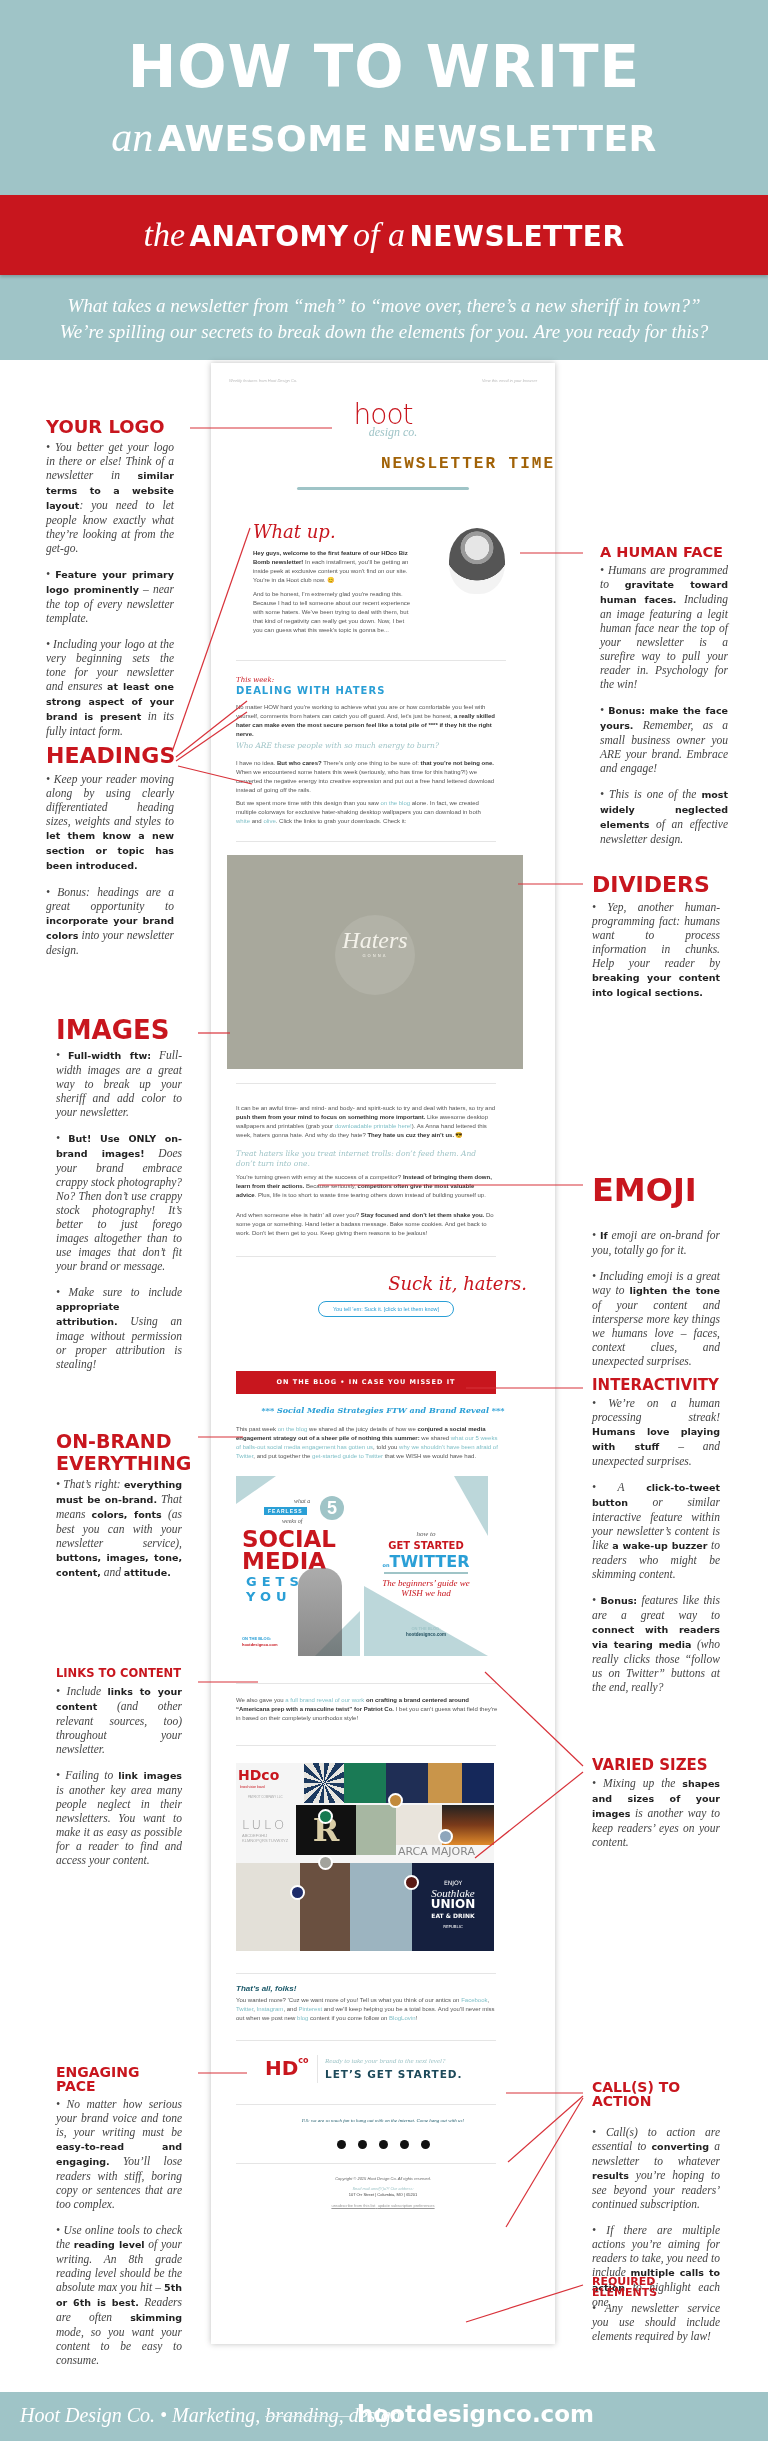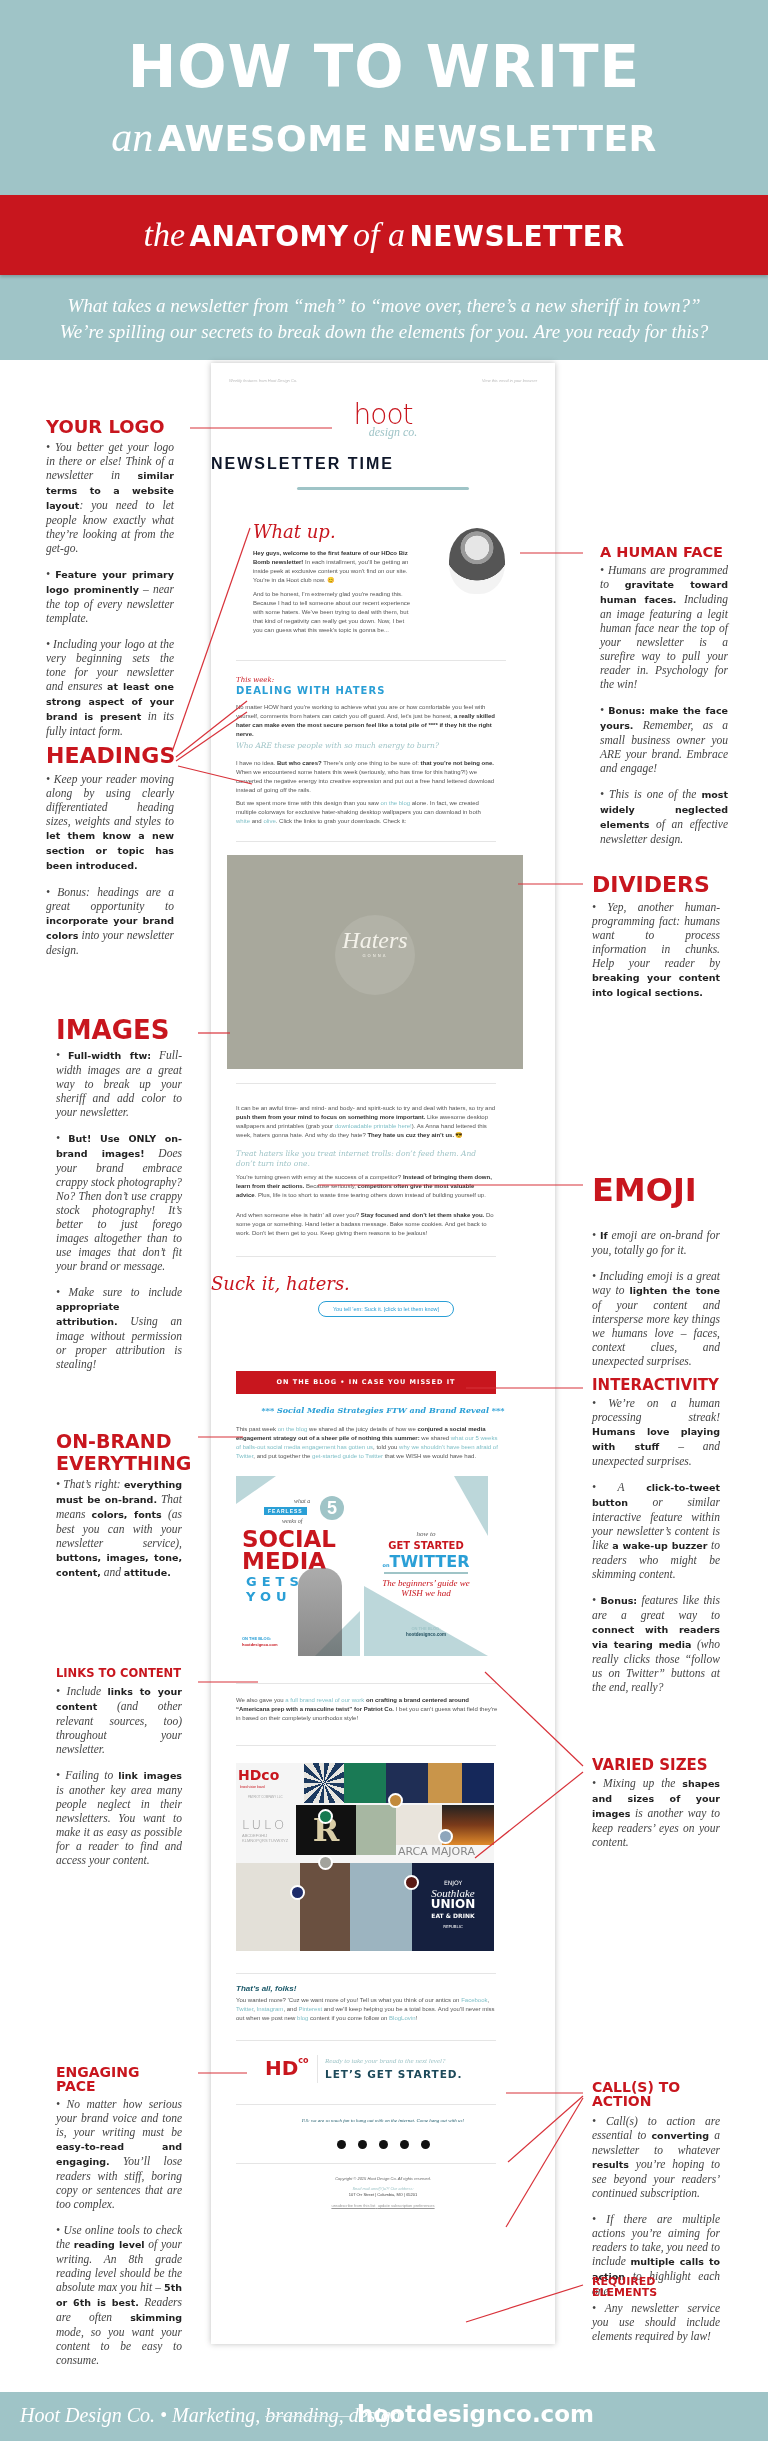--- a/index.html
+++ b/index.html
@@ -63,21 +63,21 @@
 </div>
 
 <div id="card" class="abs">
   <div class="abs nl-small" style="left:18px;top:15px">Weekly features from Hoot Design Co.</div>
   <div class="abs nl-small" style="right:18px;top:15px">View this email in your browser</div>
 
   <div class="abs" style="left:0;top:40px;width:344px;text-align:center">
     <div style="font-family:'DejaVu Sans',sans-serif;font-weight:200;font-size:28px;color:#c8161e;line-height:24px;letter-spacing:-1px">hoot</div>
     <div style="font-family:'Liberation Serif',serif;font-style:italic;font-size:12px;color:#9fc4c7;line-height:10px;margin-left:20px">design co.</div>
   </div>
-  <div class="abs" style="left:0;top:92px;width:344px;text-align:left;font-family:Liberation Sans, sans-serif;font-weight:bold;font-size:16px;letter-spacing:2px;color:#0f172a">NEWSLETTER TIME</div>
+  <div class="abs" style="left:0;top:92px;width:344px;text-align:right;font-family:Liberation Mono, monospace;font-weight:bold;font-size:16px;letter-spacing:2px;color:#a16207">NEWSLETTER TIME</div>
   <div class="abs" style="left:86px;top:124px;width:172px;height:3px;background:#9fc4c7;border-radius:2px"></div>
 
   <div class="abs" style="left:42px;top:158px;font-family:'DejaVu Serif',serif;font-style:italic;font-size:18px;color:#c8161e">What up.</div>
   <div class="abs nl-p" style="left:42px;top:186px;width:158px"><b>Hey guys, welcome to the first feature of our HDco Biz Bomb newsletter!</b><span> In each installment, you’ll be getting an inside peek at exclusive content you won’t find on our site. You’re in da Hoot club now. 😊</span></div>
   <div class="abs nl-p" style="left:42px;top:227px;width:158px">And to be honest, I’m extremely glad you’re reading this. Because I had to tell someone about our recent experience with some haters. We’ve been trying to deal with them, but that kind of negativity can really get you down. Now, I bet you can guess what this week’s topic is gonna be...</div>
   <div class="abs" style="left:238px;top:165px;width:56px;height:66px;border-radius:50% 50% 45% 45%;background:radial-gradient(circle at 50% 30%,#e6e6e6 0 22%,#9a9a9a 23% 30%,#555 31% 60%,#f3f3f3 61%)"></div>
 
   <div class="abs hr" style="left:25px;top:297px;width:270px"></div>
   <div class="abs" style="left:25px;top:313px;font-family:'DejaVu Serif',serif;font-style:italic;font-size:7px;color:#c8161e">This week:</div>
   <div class="abs" style="left:25px;top:322px;font-family:'DejaVu Sans',sans-serif;font-weight:bold;font-size:10px;letter-spacing:1px;color:#2a9fd6">DEALING WITH HATERS</div>
@@ -95,21 +95,21 @@
     </div>
   </div>
   <div class="abs hr" style="left:25px;top:720px;width:260px"></div>
 
   <div class="abs nl-p" style="left:25px;top:741px;width:260px"><span>It can be an awful time- and mind- and body- and spirit-suck to try and deal with haters, so try and </span><b>push them from your mind to focus on something more important.</b><span> Like awesome desktop wallpapers and printables (grab your </span><span class="lnk">downloadable printable here!</span><span>). As Anna hand lettered this week, haters gonna hate. And why do they hate? </span><b>They hate us cuz they ain’t us. 😎</b></div>
   <div class="abs" style="left:25px;top:786px;width:260px;font-family:'DejaVu Serif',serif;font-style:italic;font-size:7.5px;line-height:10px;color:#9fc4c7">Treat haters like you treat internet trolls: don’t feed them. And don’t turn into one.</div>
   <div class="abs nl-p" style="left:25px;top:810px;width:260px"><span>You’re turning green with envy at the success of a competitor? </span><b>Instead of bringing them down, learn from their actions.</b><span> Because seriously, </span><b>competitors often give the most valuable advice</b><span>. Plus, life is too short to waste time tearing others down instead of building yourself up.</span></div>
   <div class="abs nl-p" style="left:25px;top:848px;width:260px"><span>And when someone else is hatin’ all over you? </span><b>Stay focused and don’t let them shake you.</b><span> Do some yoga or something. Hand letter a badass message. Bake some cookies. And get back to work. Don’t let them get to you. Keep giving them reasons to be jealous!</span></div>
 
   <div class="abs hr" style="left:25px;top:893px;width:260px"></div>
-  <div class="abs" style="left:0;top:910px;width:316px;text-align:left;font-family:'DejaVu Serif',serif;font-style:italic;font-size:18px;color:#c8161e">Suck it, haters.</div>
+  <div class="abs" style="left:0;top:910px;width:316px;text-align:right;font-family:'DejaVu Serif',serif;font-style:italic;font-size:18px;color:#c8161e">Suck it, haters.</div>
   <div class="abs" style="left:107px;top:938px;width:136px;height:16px;border:1px solid #2a9fd6;border-radius:8px;text-align:center;font-size:5.5px;line-height:14px;color:#2a9fd6">You tell ’em: Suck it. [click to let them know]</div>
 
   <div class="abs" style="left:25px;top:1008px;width:260px;height:23px;background:#c8161e;color:#fff;text-align:center;font-family:'DejaVu Sans',sans-serif;font-weight:bold;font-size:6.5px;letter-spacing:1px;line-height:23px">ON THE BLOG • IN CASE YOU MISSED IT</div>
   <div class="abs" style="left:0;top:1042px;width:344px;text-align:center;font-family:'DejaVu Serif',serif;font-style:italic;font-weight:bold;font-size:8px;color:#2a9fd6">*** Social Media Strategies FTW and Brand Reveal ***</div>
   <div class="abs nl-p" style="left:25px;top:1062px;width:262px"><span>This past week </span><span class="lnk">on the blog</span><span> we shared all the juicy details of how we </span><b>conjured a social media engagement strategy out of a sheer pile of nothing this summer:</b><span> we shared </span><span class="lnk">what our 5 weeks of balls-out social media engagement has gotten us</span><span>, told you </span><span class="lnk">why we shouldn’t have been afraid of Twitter</span><span>, and put together the </span><span class="lnk">get-started guide to Twitter</span><span> that we WISH we would have had.</span></div>
 
   <div class="abs" style="left:25px;top:1113px;width:124px;height:180px;background:#fff;overflow:hidden">
     <div style="position:absolute;left:0;top:0;width:0;height:0;border-top:28px solid #bcd7da;border-right:40px solid transparent"></div>
     <div style="position:absolute;right:0;bottom:0;width:0;height:0;border-bottom:45px solid #bcd7da;border-left:45px solid transparent"></div>
     <div style="position:absolute;left:58px;top:22px;font-family:'Liberation Serif',serif;font-style:italic;font-size:6px;color:#555">what a</div>
@@ -278,21 +278,21 @@
     </div>
 </div>
 <div class="abs" style="left:592px;top:1758px;width:128px">
   <div class="ann-h" style="font-size:15px">VARIED SIZES</div>
   <div class="ann-body" style="margin-top:3px">
       <div class="ann-p">• <span>Mixing up the </span><b>shapes and sizes of your images</b><span> is another way to keep readers’ eyes on your content.</span></div>
     </div>
 </div>
 <div class="abs" style="left:592px;top:2080px;width:128px">
   <div class="ann-h" style="font-size:14px">CALL(S) TO ACTION</div>
-  <div class="ann-body" style="margin-top:6px">
+  <div class="ann-body" style="margin-top:17px">
       <div class="ann-p">• <span>Call(s) to action are essential to </span><b>converting</b><span> a newsletter to whatever </span><b>results</b><span> you’re hoping to see beyond your readers’ continued subscription.</span></div>
       <div class="ann-p">• <span>If there are multiple actions you’re aiming for readers to take, you need to include </span><b>multiple calls to action</b><span> to highlight each one.</span></div>
     </div>
 </div>
 <div class="abs" style="left:592px;top:2276px;width:128px">
   <div class="ann-h" style="font-size:11px">REQUIRED ELEMENTS</div>
   <div class="ann-body" style="margin-top:3px">
       <div class="ann-p">• <span>Any newsletter service you use should include elements required by law!</span></div>
     </div>
 </div>

